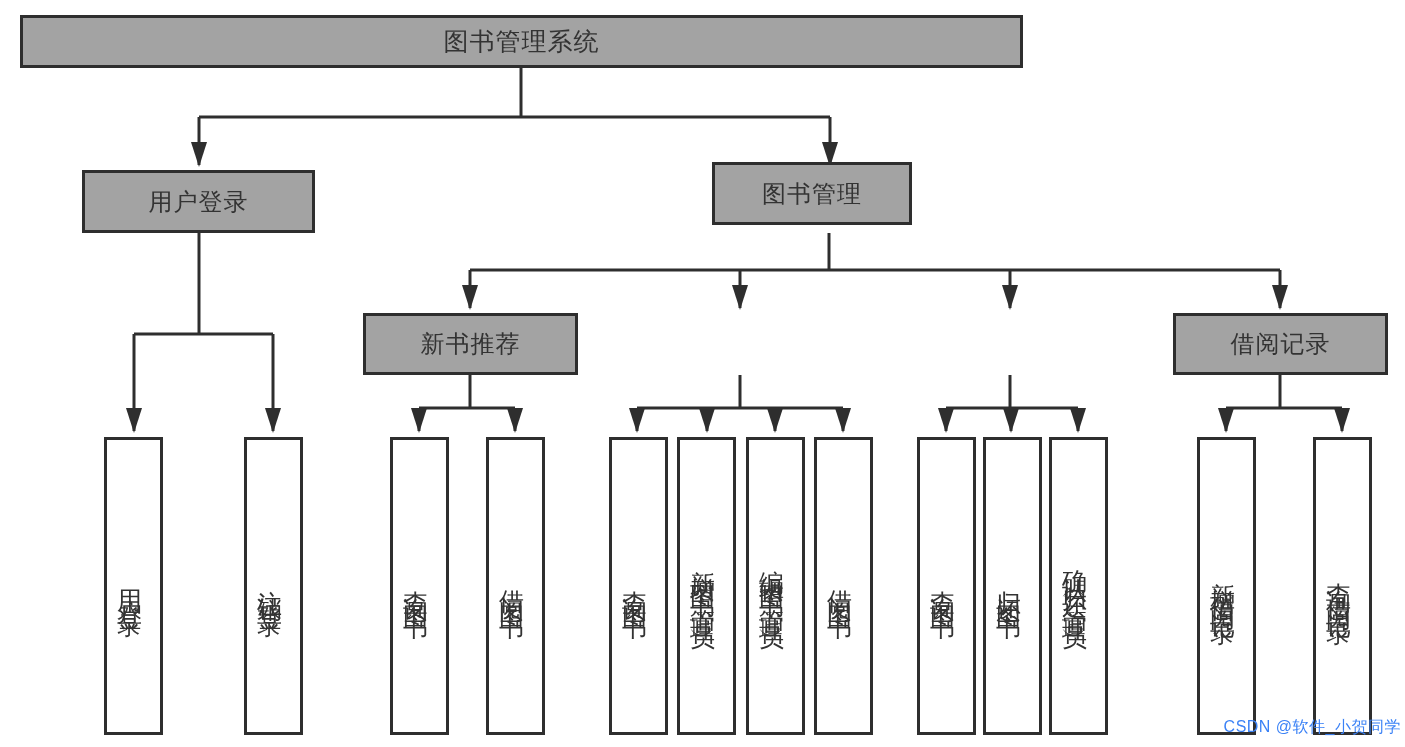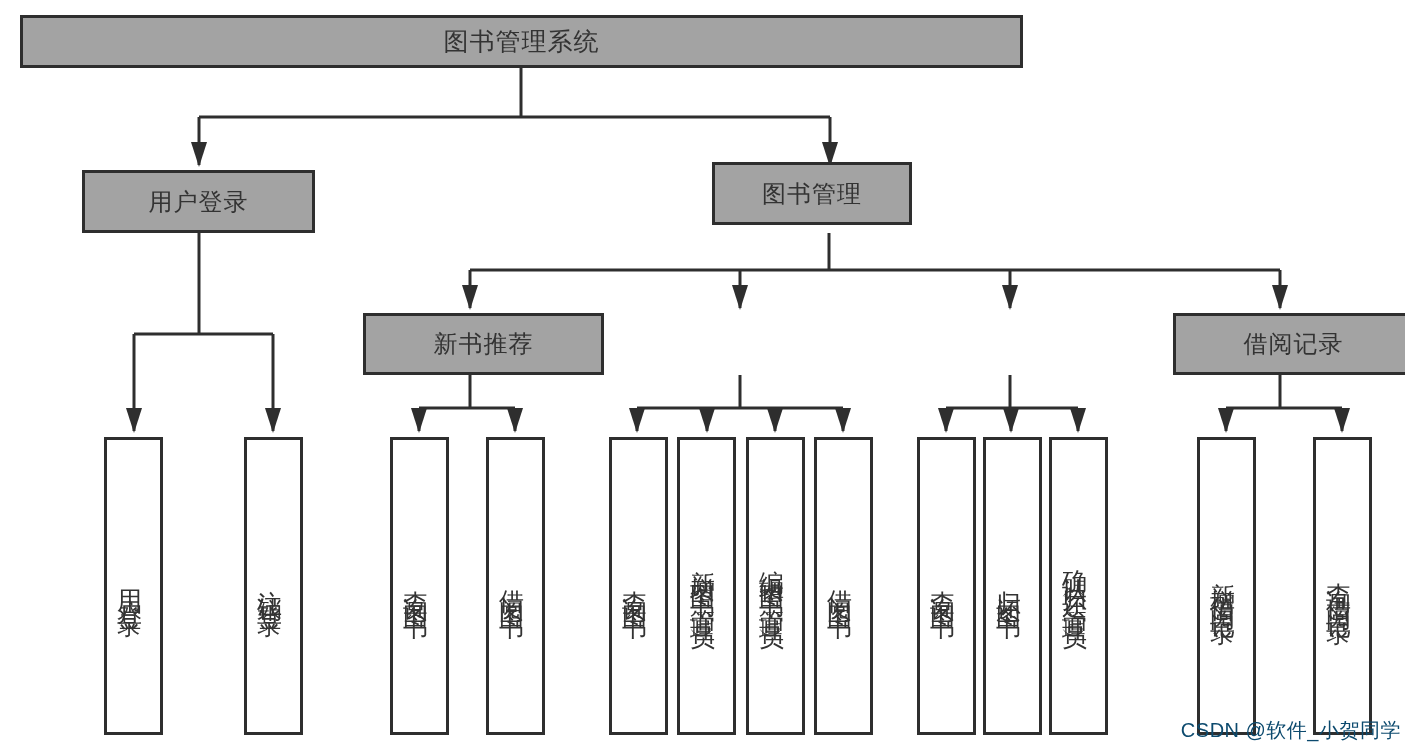--- a/index.html
+++ b/index.html
@@ -19,43 +19,43 @@
     box-sizing:border-box;
     border:3px solid #2e2e2e;
     background:#a3a3a3;
     display:flex;align-items:center;justify-content:center;
     font-size:24px;letter-spacing:1px;
     white-space:nowrap;
   }
   .root{left:20px;top:15px;width:1003px;height:53px;font-size:25px;}
   .lvl2-login{left:82px;top:170px;width:233px;height:63px;}
   .lvl2-manage{left:712px;top:162px;width:200px;height:63px;}
-  .lvl3{top:313px;width:241px;height:62px;}
+  .lvl3{top:313px;width:215px;height:62px;}
   .leaf{
     position:absolute;
     top:437px;width:59px;height:298px;
     box-sizing:border-box;
     border:3px solid #2e2e2e;
     background:#ffffff;
     display:flex;align-items:center;justify-content:center;
   }
   .vtext{
     writing-mode:vertical-rl;
     text-orientation:mixed;
     font-size:25px;
     letter-spacing:8px;
     margin-block-end:-8px;
     line-height:1;
     color:#333333;
   }
   .watermark{
     position:absolute;
     right:4px;top:717px;
-    font-size:20px;
-    color:#0c4a6e;
+    font-size:16px;
+    color:#3b82f6;
     letter-spacing:0.5px;
     white-space:nowrap;
   }
 </style>
 </head>
 <body>
 
 <div id="canvas">
 
   <svg id="wires" viewBox="0 0 1405 747" xmlns="http://www.w3.org/2000/svg">

